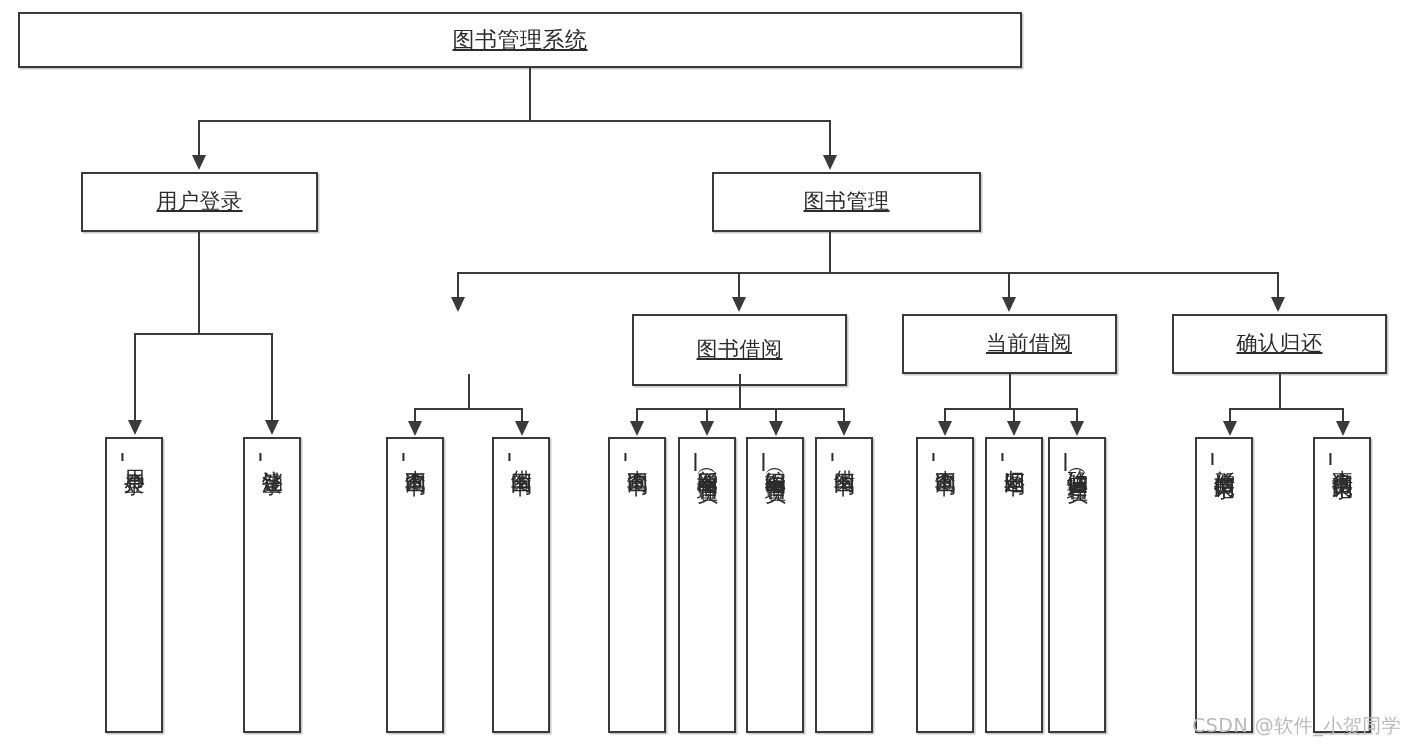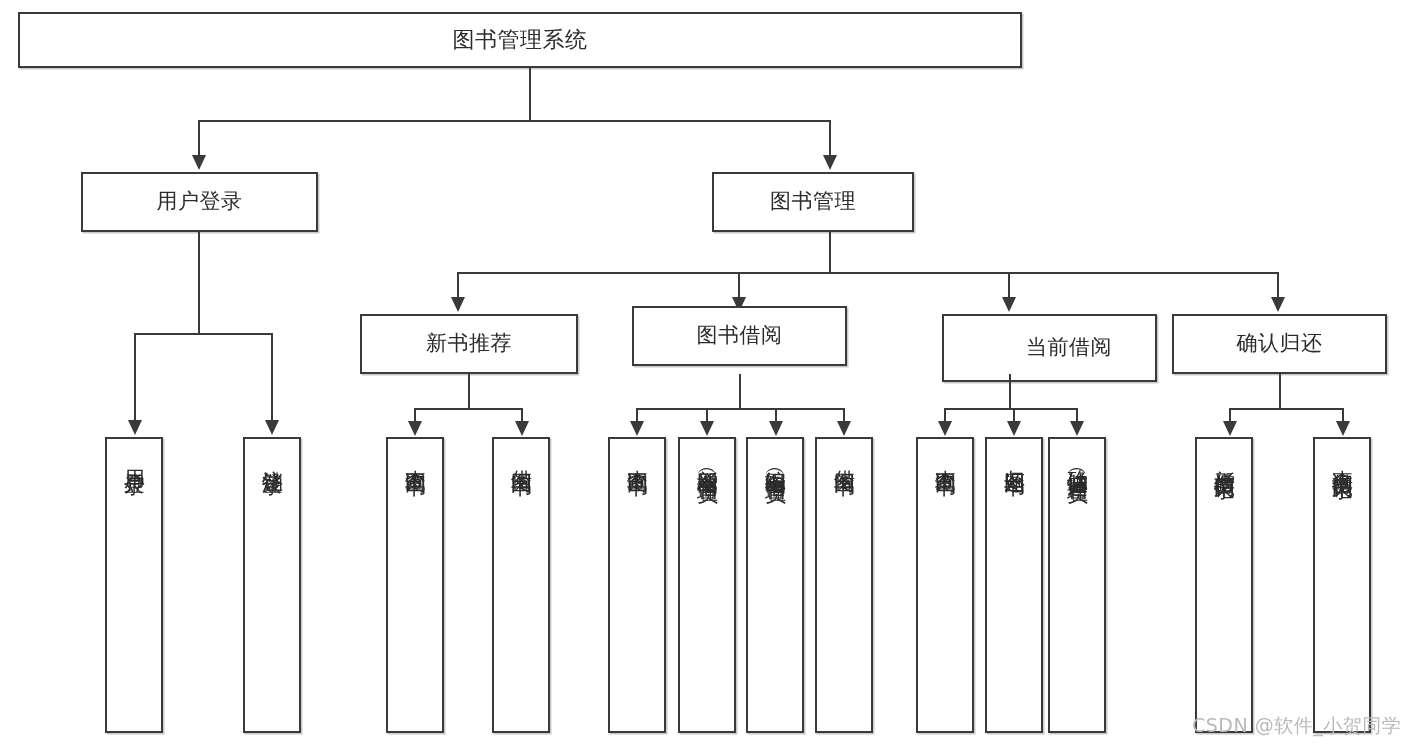--- a/index.html
+++ b/index.html
@@ -23,20 +23,21 @@
     box-sizing: border-box;
     border: 2px solid #3a3a3a;
     background: #ffffff;
     display: flex;
     align-items: center;
     justify-content: center;
     color: #2b2b2b;
   }
   .node.shadowed {
     box-shadow: 1.5px 1.5px 0 0 #c9c9c9;
+    text-decoration: underline;
   }
   .node-label {
     font-size: 21px;
     line-height: 1.1;
     letter-spacing: 0.5px;
     white-space: nowrap;
     color: #2b2b2b;
   }
   
   .node.root .node-label { font-size: 22px; }
@@ -101,21 +102,21 @@
 
   <div class="conn-v" style="left:198px; top:120px; height:37px;"></div>
   <div class="arrow" style="left:192px; top:155px;"></div>
   <div class="conn-v" style="left:829px; top:120px; height:37px;"></div>
   <div class="arrow" style="left:823px; top:155px;"></div>
 
   <div class="node shadowed" style="left:81px; top:172px; width:237px; height:60px;">
     <span class="node-label">用户登录</span>
   </div>
 
-  <div class="node shadowed" style="left:712px; top:172px; width:202px; height:60px;">
+  <div class="node shadowed" style="left:712px; top:172px; width:269px; height:60px;">
     <span class="node-label">图书管理</span>
   </div>
 
   <div class="conn-v" style="left:198px; top:232px; height:101px;"></div>
   <div class="conn-h" style="left:134px; top:333px; width:139px;"></div>
   <div class="conn-v" style="left:134px; top:333px; height:89px;"></div>
   <div class="arrow" style="left:128px; top:420px;"></div>
   <div class="conn-v" style="left:271px; top:333px; height:89px;"></div>
   <div class="arrow" style="left:265px; top:420px;"></div>
 
@@ -123,27 +124,24 @@
   <div class="conn-h" style="left:457px; top:272px; width:821px;"></div>
   <div class="conn-v" style="left:457px; top:272px; height:27px;"></div>
   <div class="arrow" style="left:451px; top:297px;"></div>
   <div class="conn-v" style="left:738px; top:272px; height:27px;"></div>
   <div class="arrow" style="left:732px; top:297px;"></div>
   <div class="conn-v" style="left:1008px; top:272px; height:27px;"></div>
   <div class="arrow" style="left:1002px; top:297px;"></div>
   <div class="conn-v" style="left:1277px; top:272px; height:27px;"></div>
   <div class="arrow" style="left:1271px; top:297px;"></div>
 
-  <div class="node shadowed" style="left:360px; top:314px; width:218px; height:60px;">
-    <span class="node-label">新书推荐</span>
-  </div>
-  <div class="node shadowed" style="left:632px; top:306px; width:215px; height:60px;">
+  <div class="node shadowed" style="left:632px; top:314px; width:215px; height:72px;">
     <span class="node-label">图书借阅</span>
   </div>
-  <div class="node shadowed" style="left:942px; top:314px; width:215px; height:68px;padding-left:39px;">
+  <div class="node shadowed" style="left:902px; top:314px; width:215px; height:60px;padding-left:39px;">
     <span class="node-label">当前借阅</span>
   </div>
   <div class="node shadowed" style="left:1172px; top:314px; width:215px; height:60px;">
     <span class="node-label">确认归还</span>
   </div>
 
   <div class="conn-v" style="left:468px; top:374px; height:34px;"></div>
   <div class="conn-h" style="left:414px; top:408px; width:108px;"></div>
   <div class="conn-v" style="left:414px; top:408px; height:16px;"></div>
   <div class="arrow" style="left:408px; top:421px;"></div>

